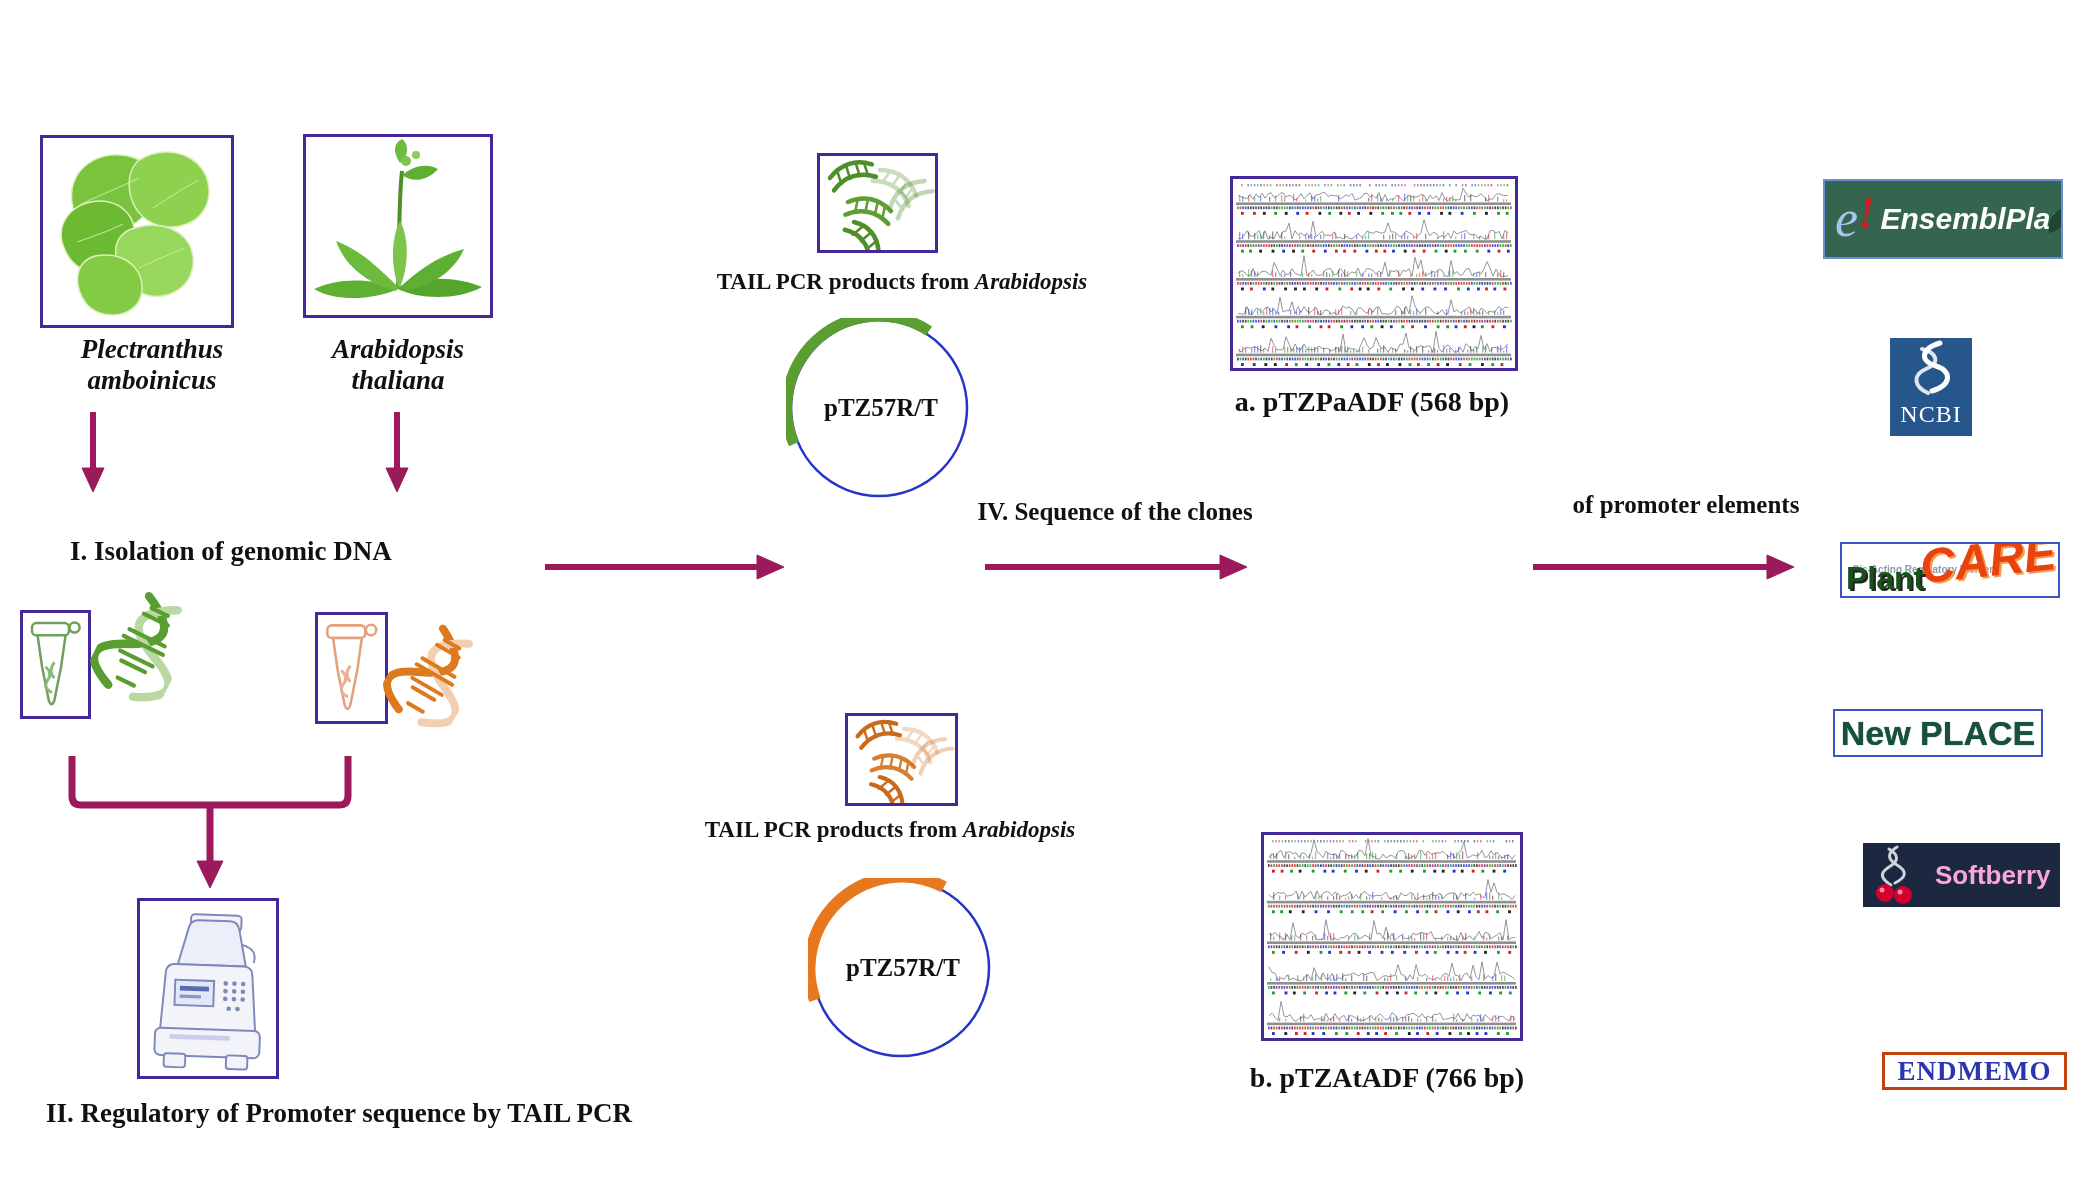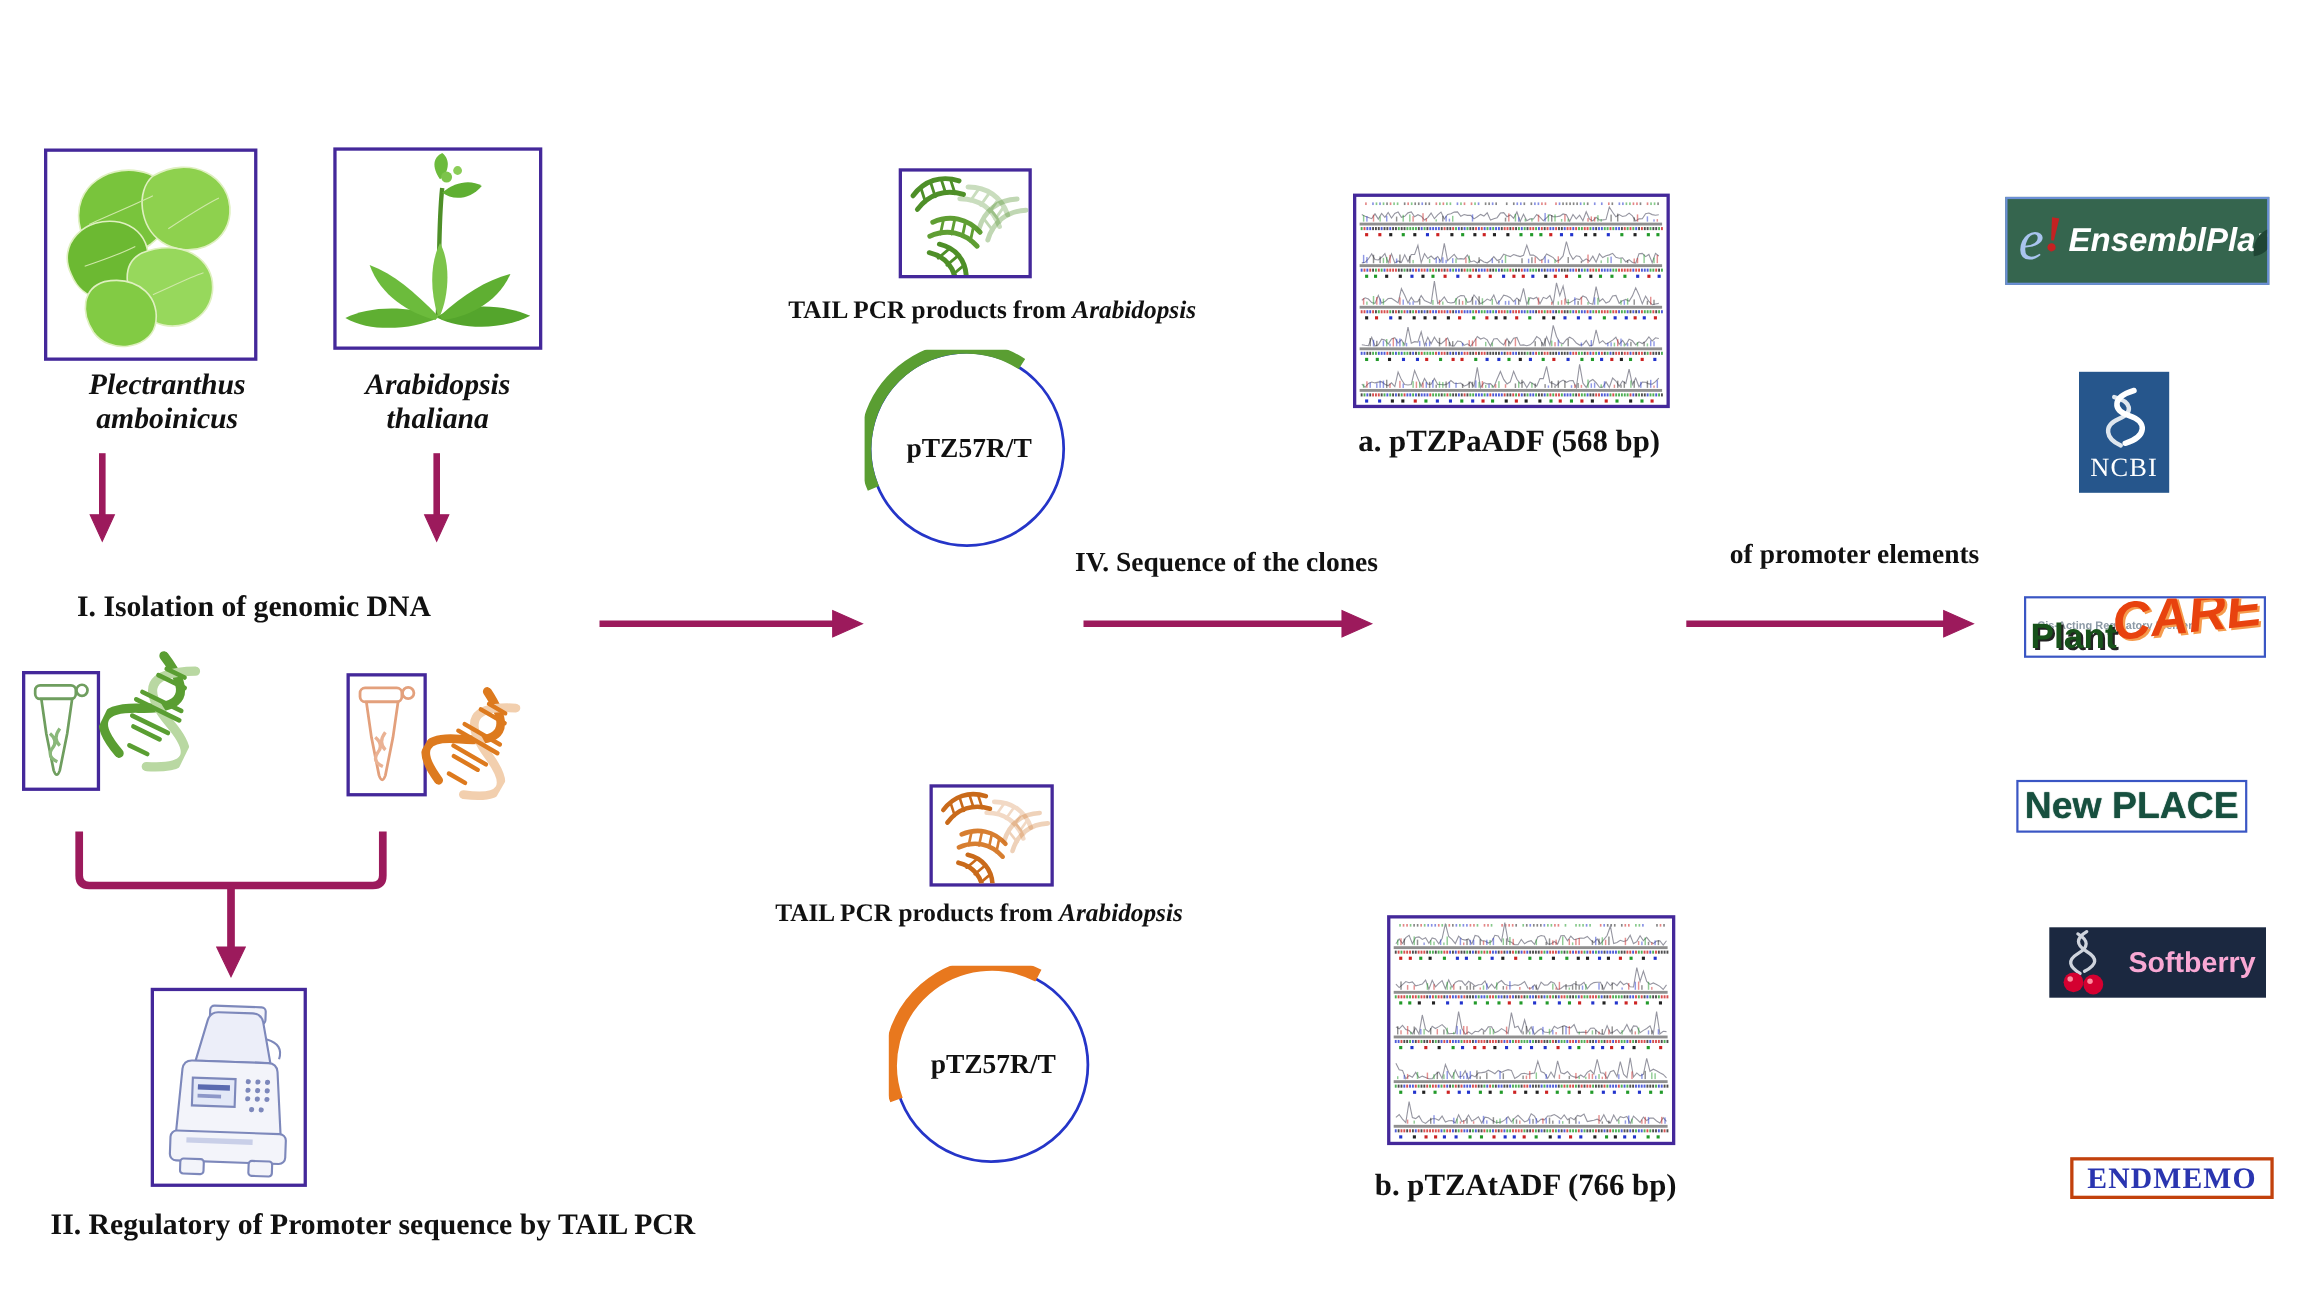--- a/index.html
+++ b/index.html
@@ -45,21 +45,21 @@
   .logo{position:absolute;box-sizing:border-box;overflow:hidden;}
   #ensembl{left:1823px;top:179px;width:240px;height:80px;background:#35654e;
            border:2px solid #6b8fd6;display:flex;align-items:center;padding-left:10px;}
   #ensembl .e{font-family:"Liberation Serif",serif;font-style:italic;color:#a9c4ef;
               font-size:52px;line-height:1;}
   #ensembl .bang{color:#c42222;font-size:46px;font-weight:bold;line-height:1;
                  transform:rotate(8deg);margin:-12px 6px 0 1px;}
   #ensembl .name{font-family:"Liberation Sans",sans-serif;font-style:italic;font-weight:bold;
                  color:#fff;font-size:30px;letter-spacing:0;}
   #ensembl .leaf{position:absolute;right:-8px;top:26px;}
-  #ncbi{left:1890px;top:338px;width:82px;height:110px;background:#26568c;
+  #ncbi{left:1890px;top:338px;width:82px;height:98px;background:#26568c;
         display:flex;flex-direction:column;align-items:center;justify-content:flex-end;
         padding-bottom:8px;}
   #ncbi .name{color:#fff;font-size:24px;font-weight:normal;letter-spacing:1px;}
   #plantcare{left:1840px;top:542px;width:220px;height:56px;background:#fff;
              border:2px solid #3a56c4;}
   #plantcare .sub{position:absolute;left:10px;top:20px;width:210px;font-family:"Liberation Sans",sans-serif;
                   font-size:10px;color:#8d9aa6;font-weight:bold;white-space:nowrap;filter:blur(.4px);}
   #plantcare .plant{position:absolute;left:4px;top:16px;font-family:"Liberation Sans",sans-serif;
                     font-weight:bold;font-size:32px;color:#17521a;
                     text-shadow:2px 2px 0 #222;}

